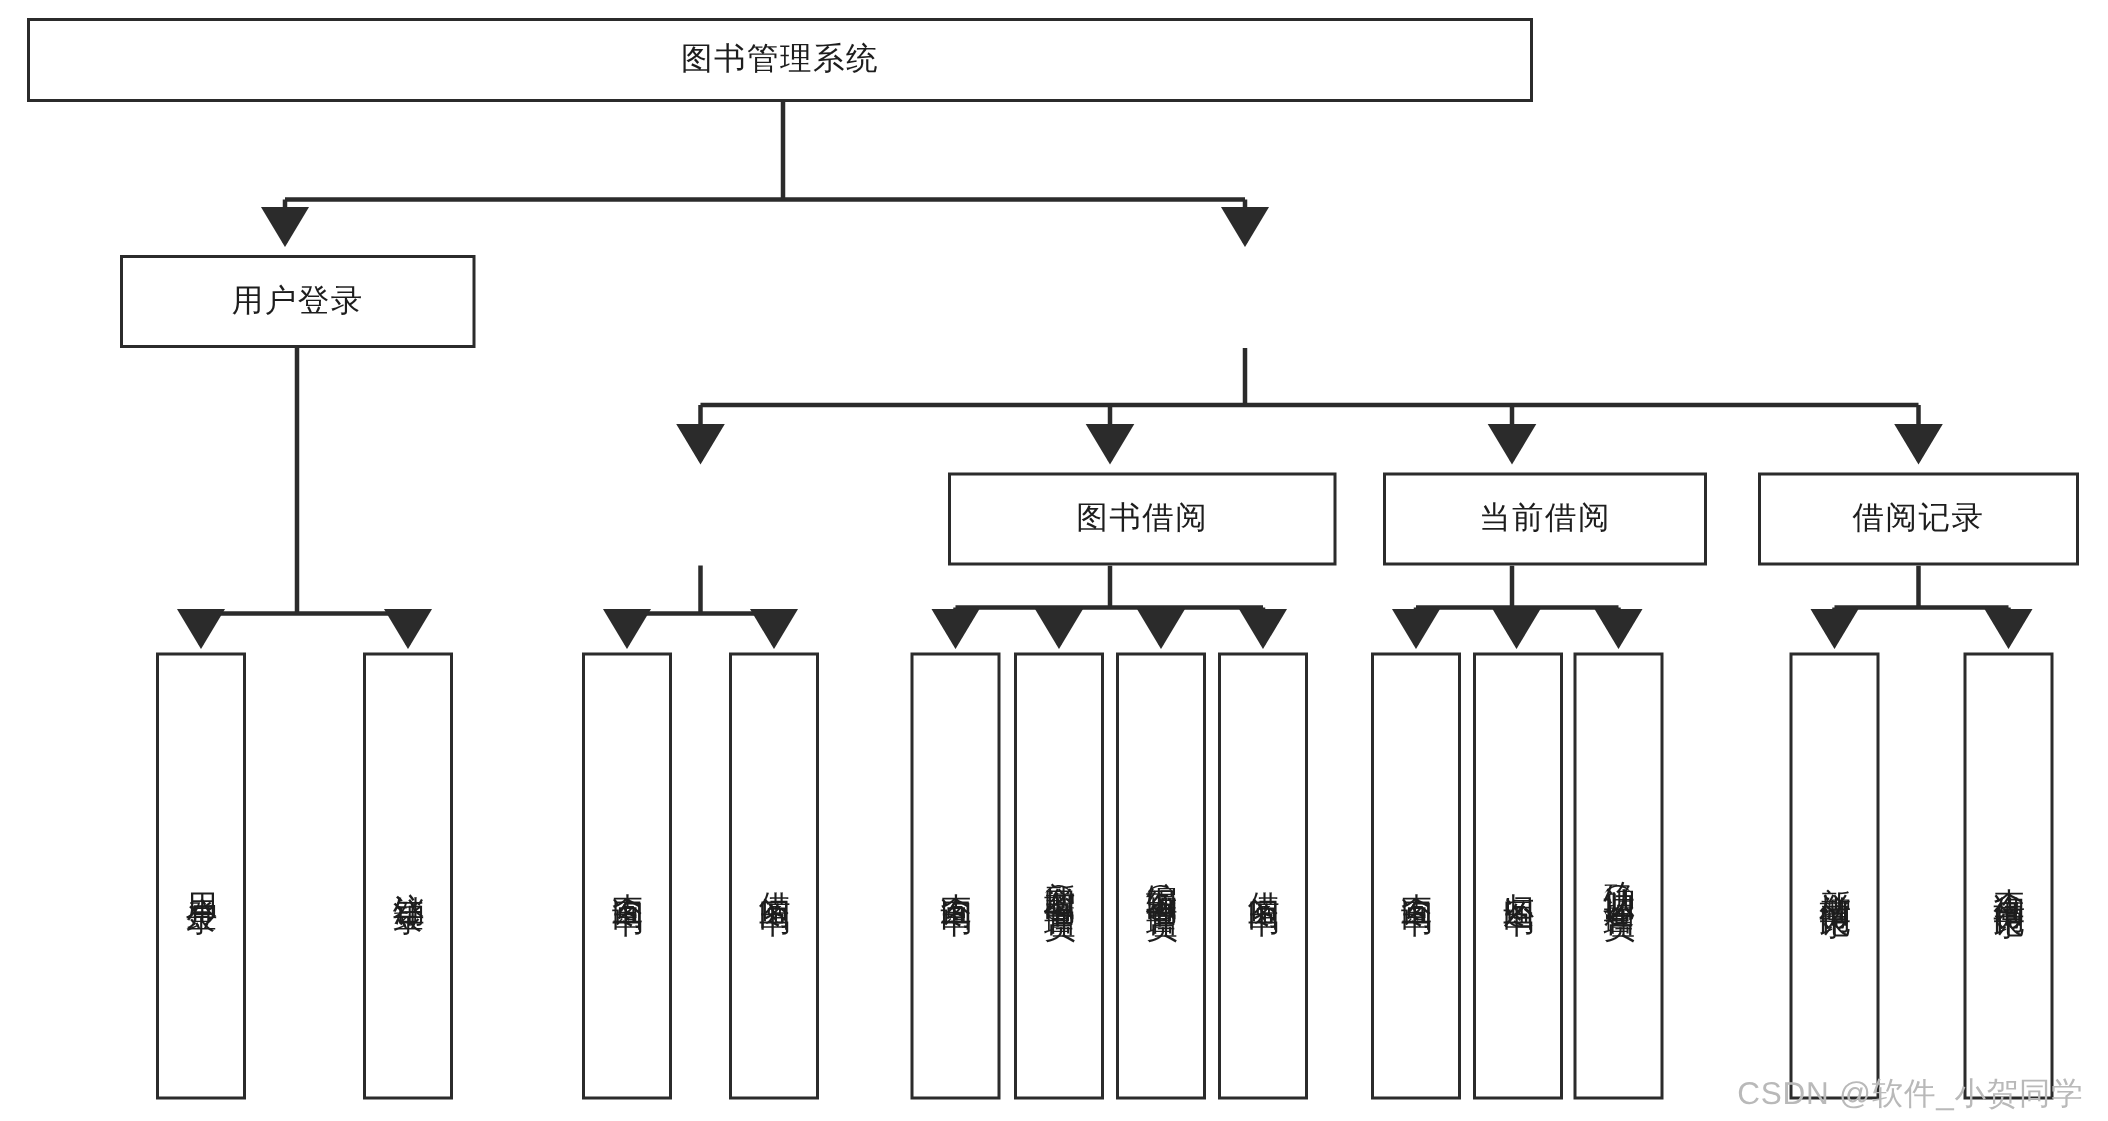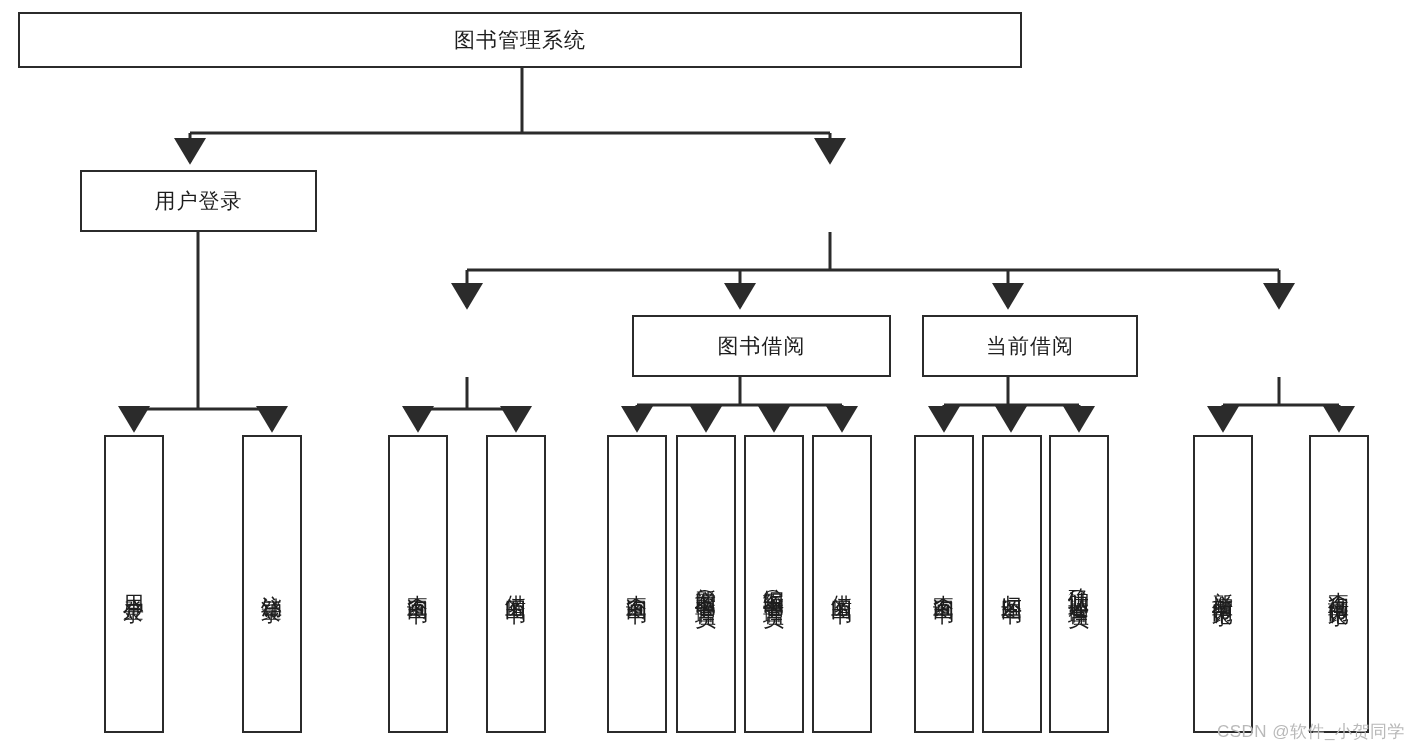--- a/index.html
+++ b/index.html
@@ -51,23 +51,23 @@
   }
   .node .lbl {
     display: block;
   }
   .node.v .lbl {
     writing-mode: vertical-rl;
     text-orientation: upright;
   }
   #watermark {
     position: absolute;
-    right: 0;
+    right: 16px;
     bottom: 4px;
-    font-size: 17px;
+    font-size: 21px;
     color: #b9b9b9;
     white-space: nowrap;
     z-index: 5;
     letter-spacing: 0.5px;
   }
 </style>
 </head>
 <body>
 
 <div id="canvas">
@@ -130,20 +130,23 @@
   <div class="node h" style="left:80px; top:170px; width:237px; height:62px;">
     <span class="lbl">用户登录</span>
   </div>
 
   <div class="node h" style="left:632px; top:315px; width:259px; height:62px;">
     <span class="lbl">图书借阅</span>
   </div>
   <div class="node h" style="left:902px; top:315px; width:216px; height:62px;margin-left:20px;">
     <span class="lbl">当前借阅</span>
   </div>
+  <div class="node h" style="left:1172px; top:315px; width:214px; height:62px;">
+    <span class="lbl">借阅记录</span>
+  </div>
 
   <div class="node v" style="left:104px; top:435px; width:60px; height:298px;">
     <span class="lbl">用户登录</span>
   </div>
   <div class="node v" style="left:242px; top:435px; width:60px; height:298px;">
     <span class="lbl">注销登录</span>
   </div>
 
   <div class="node v" style="left:388px; top:435px; width:60px; height:298px;">
     <span class="lbl">查询图书</span>

